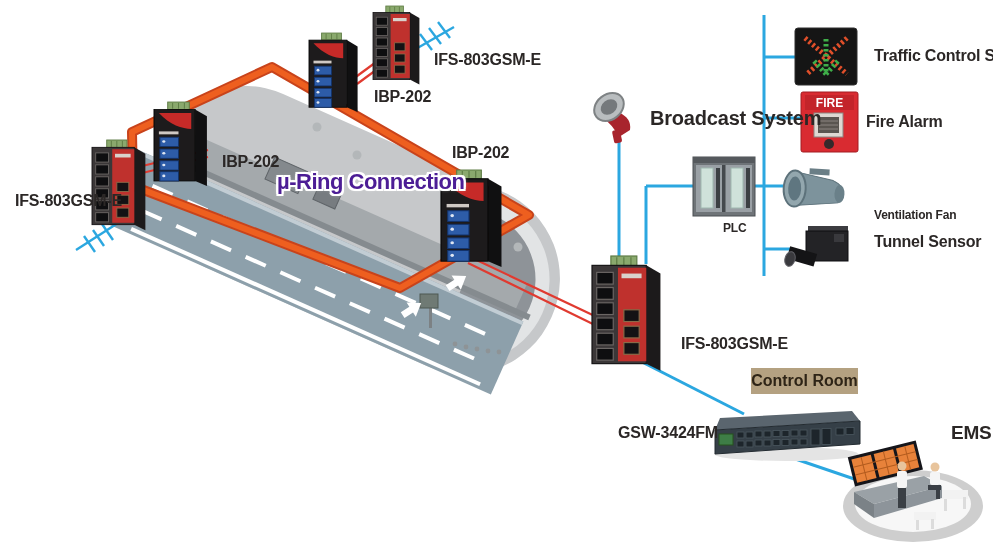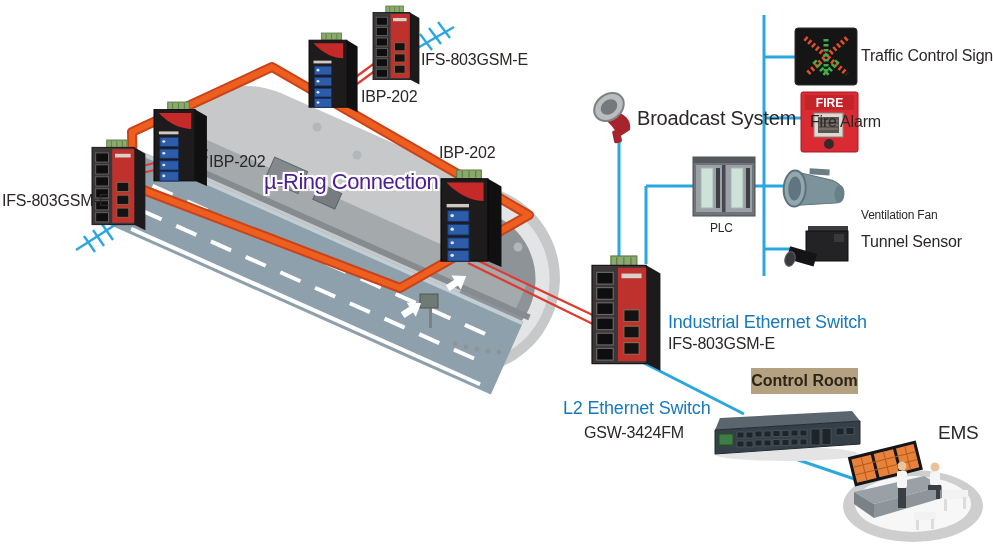--- a/index.html
+++ b/index.html
@@ -1,19 +1,19 @@
 <!DOCTYPE html>
 <html><head>
 <meta charset="utf-8">
 <style>
   html,body{margin:0;padding:0;background:#fff;}
   #stage{position:relative;width:993px;height:548px;background:#ffffff;overflow:hidden;
          font-family:"Liberation Sans",sans-serif;}
   #art{position:absolute;left:0;top:0;}
-  .lbl{position:absolute;font-weight:400;color:#2b2726;letter-spacing:-0.2px;white-space:nowrap;}
+  .lbl{position:absolute;font-weight:700;color:#2b2726;letter-spacing:-0.2px;white-space:nowrap;padding-left:13px;}
   .lbl-blue{color:#1779be;}
   .lbl-ring{color:#4c1d95;font-size:22px;letter-spacing:-0.5px;
     text-shadow:-2px 0 0 #fff,2px 0 0 #fff,0 -2px 0 #fff,0 2px 0 #fff,
                 -2px -2px 0 #fff,2px 2px 0 #fff,-2px 2px 0 #fff,2px -2px 0 #fff,0 0 4px #fff;}
   .room{position:absolute;background:#b4a181;color:#2e2416;font-weight:700;font-size:16px;
         display:flex;align-items:center;justify-content:center;}
 </style>
 </head>
 <body>
 
@@ -294,29 +294,27 @@
 <div class="lbl" style="left:361px;top:88px;font-size:16px;">IBP-202</div>
 
 <div class="lbl" style="left:439px;top:144px;font-size:16px;">IBP-202</div>
 
 <div class="lbl lbl-ring" style="left:264px;top:169px;">µ-Ring Connection</div>
 
 <div class="lbl" style="left:637px;top:107px;font-size:20px;">Broadcast System</div>
 <div class="lbl" style="left:710px;top:221px;font-size:12px;">PLC</div>
 
 <div class="lbl" style="left:861px;top:47px;font-size:16px;">Traffic Control Sign</div>
-<div class="lbl" style="left:810px;top:113px;font-size:16px;">Fire Alarm</div>
+<div class="lbl" style="left:853px;top:113px;font-size:16px;">Fire Alarm</div>
 <div class="lbl" style="left:861px;top:171px;font-size:12px;margin-top:37px;">Ventilation Fan</div>
 <div class="lbl" style="left:861px;top:233px;font-size:16px;">Tunnel Sensor</div>
 
-<div class="lbl lbl-blue" style="left:668px;top:312px;font-size:18px;">Industrial Ethernet Switch</div>
 <div class="lbl" style="left:668px;top:335px;font-size:16px;">IFS-803GSM-E</div>
 
-<div class="lbl lbl-blue" style="left:563px;top:398px;width:142px;text-align:right;font-size:18px;">L2 Ethernet Switch</div>
-<div class="lbl" style="left:563px;top:424px;width:142px;text-align:center;font-size:16px;">GSW-3424FM</div>
+<div class="lbl" style="left:563px;top:424px;width:142px;text-align:right;font-size:16px;">GSW-3424FM</div>
 
 <div class="room" style="left:751px;top:368px;width:107px;height:26px;">
   <span>Control Room</span>
 </div>
 
 <div class="lbl" style="left:938px;top:422px;font-size:19px;">EMS</div>
 
 </div>
 
 </body></html>

